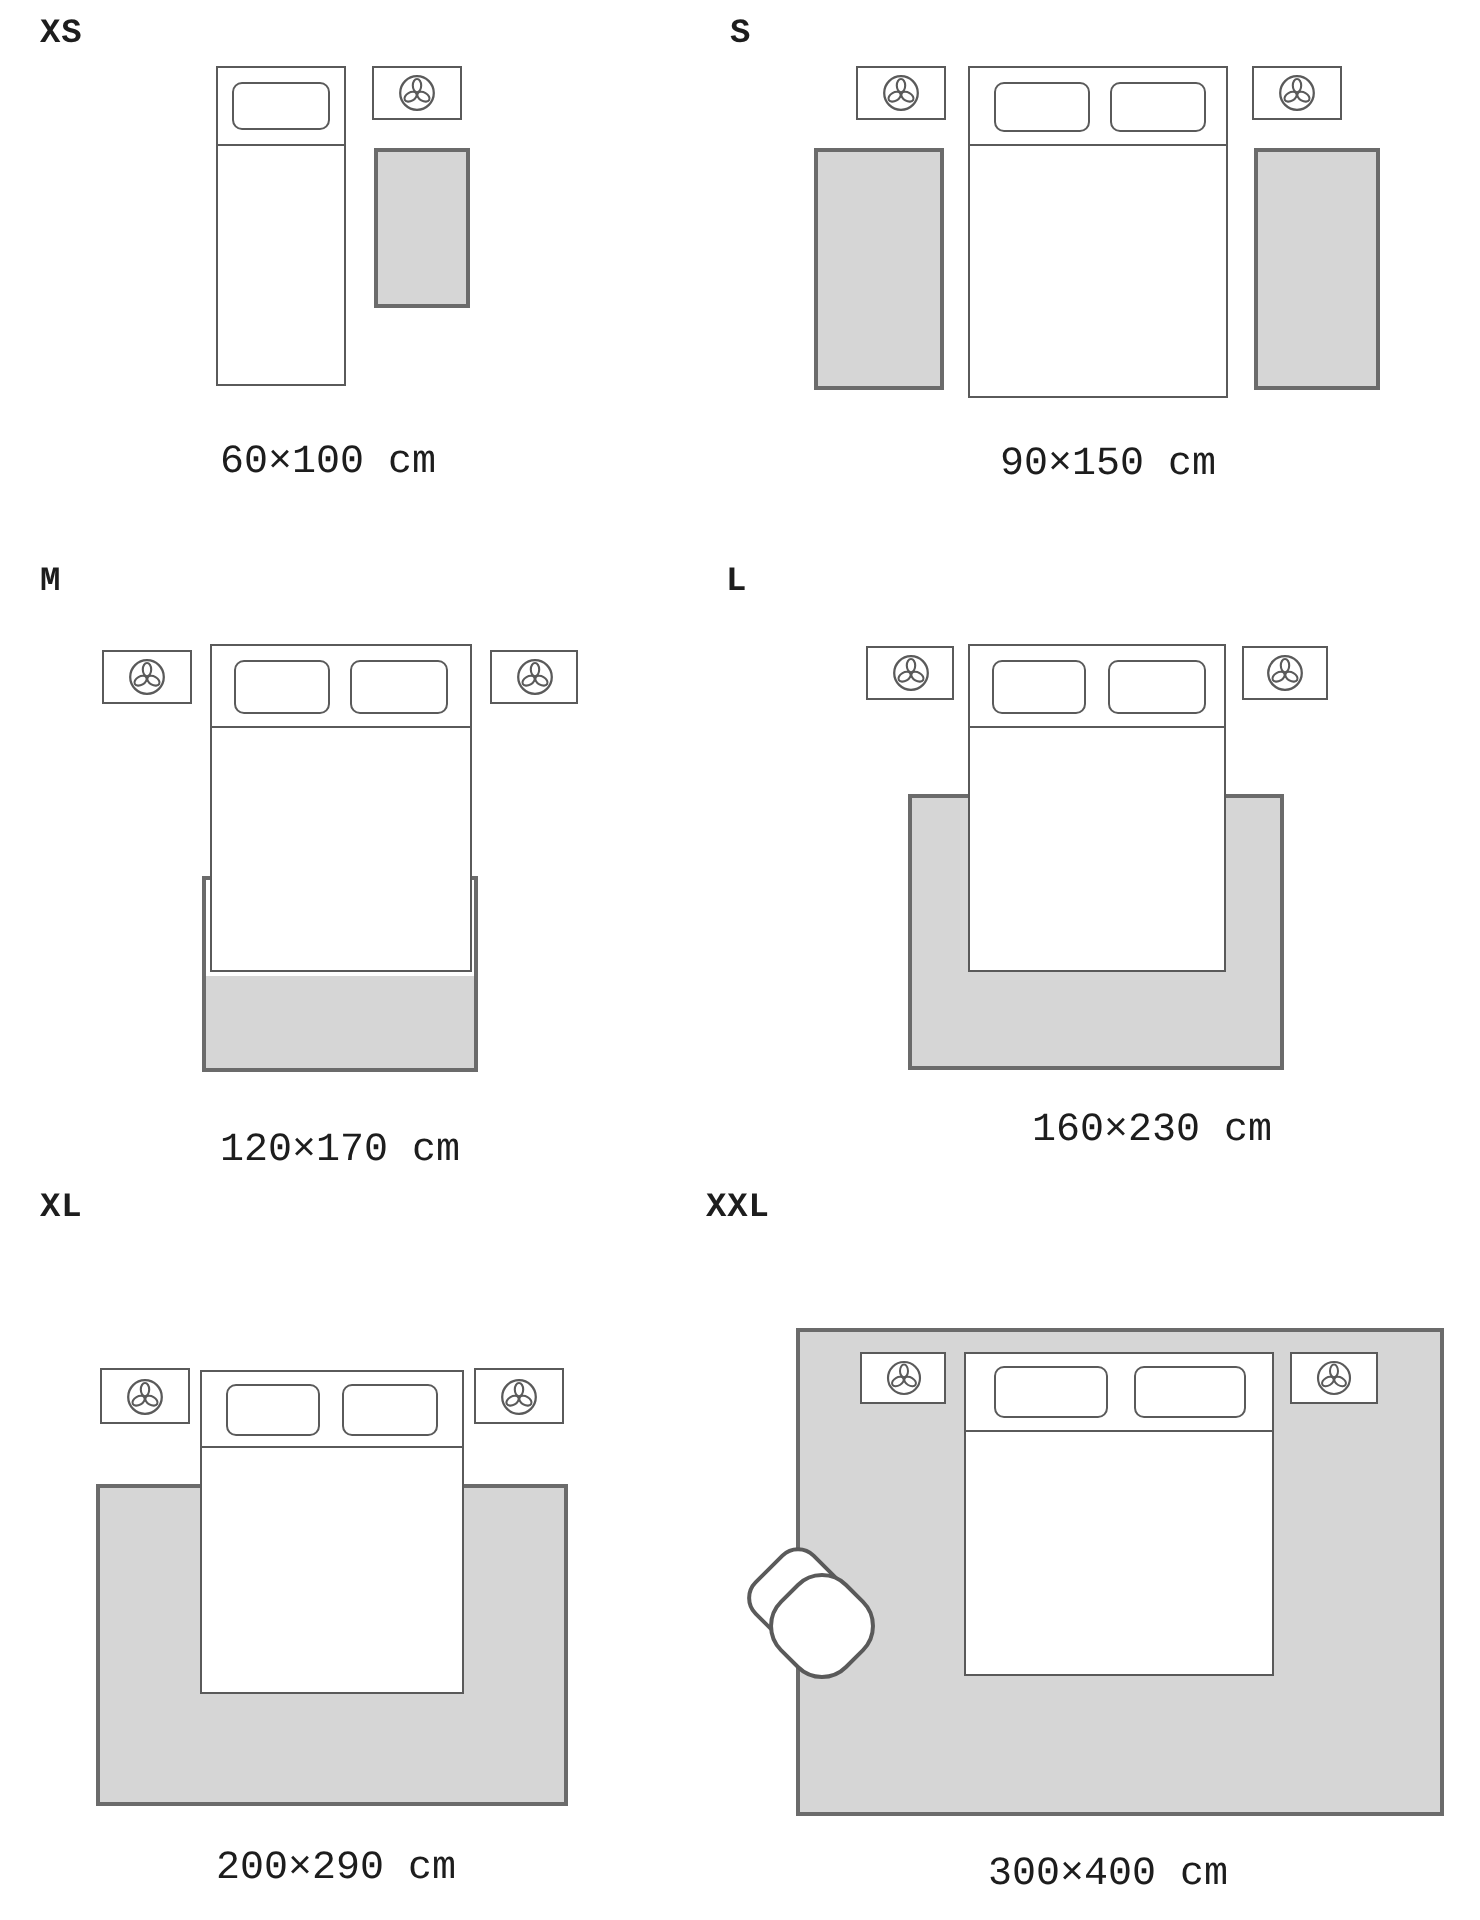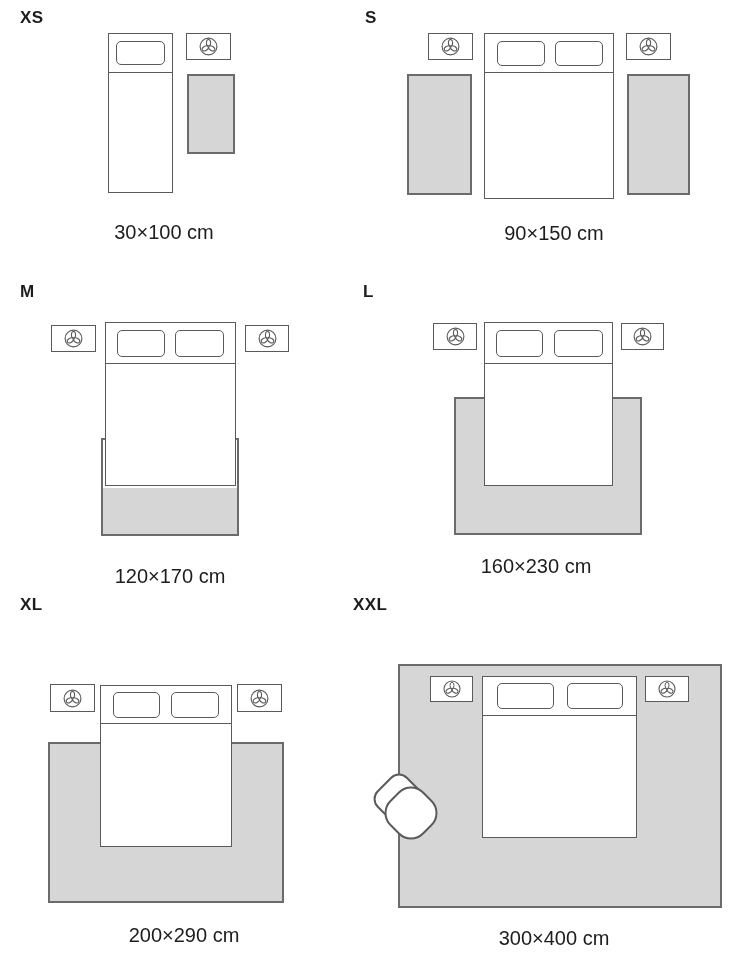--- a/index.html
+++ b/index.html
@@ -4,21 +4,21 @@
 <style>
   :root{
     --rug-fill:#d6d6d6;
     --rug-border:#6b6b6b;
     --outline:#5a5a5a;
     --text:#1d1d1d;
   }
   html,body{margin:0;padding:0;background:#fff;}
   .canvas{
     position:relative;width:740px;height:960px;background:#fff;overflow:hidden;
-    font-family:Liberation Sans, sans-serif;color:var(--text);
+    font-family:Liberation Mono, monospace;color:var(--text);
   }
   .size-label{
     position:absolute;font-weight:700;font-size:17px;letter-spacing:.4px;color:var(--text);
     line-height:1.1;
   }
   .caption{
     position:absolute;transform:translateX(-50%);font-size:20px;color:var(--text);
     white-space:nowrap;line-height:1.1;
   }
   .rug{
@@ -71,21 +71,21 @@
       <div class="bed-head" style="height:39px">
         <div class="pillow" style="left:7px;top:7px;width:49px;height:24px"></div>
       </div>
     </div>
     <div class="nightstand" style="left:186px;top:33px;width:45px;height:27px">
       <svg class="lamp-svg">
           <use href="#lamp"></use>
         </svg>
     </div>
     <div class="rug" style="left:187px;top:74px;width:48px;height:80px"></div>
-    <div class="caption" style="left:164px;top:221px">30×100 cm</div>
+    <div class="caption" style="left:164px;top:221px">60×100 cm</div>
   </div>
 
   <div>
     <div class="size-label" style="left:365px;top:9px">S</div>
     <div class="nightstand" style="left:428px;top:33px;width:45px;height:27px">
       <svg class="lamp-svg">
           <use href="#lamp"></use>
         </svg>
     </div>
     <div class="bed" style="left:484px;top:33px;width:130px;height:166px">
@@ -140,21 +140,21 @@
       <div class="bed-head" style="height:41px">
         <div class="pillow" style="left:11px;top:7px;width:47px;height:27px"></div>
         <div class="pillow" style="left:69px;top:7px;width:49px;height:27px"></div>
       </div>
     </div>
     <div class="nightstand" style="left:621px;top:323px;width:43px;height:27px">
       <svg class="lamp-svg">
           <use href="#lamp"></use>
         </svg>
     </div>
-    <div class="caption" style="left:536px;top:555px">160×230 cm</div>
+    <div class="caption" style="left:576px;top:555px">160×230 cm</div>
   </div>
 
   <div>
     <div class="size-label" style="left:20px;top:596px">XL</div>
     <div class="rug" style="left:48px;top:742px;width:236px;height:161px"></div>
     <div class="nightstand" style="left:50px;top:684px;width:45px;height:28px">
       <svg class="lamp-svg">
           <use href="#lamp"></use>
         </svg>
     </div>
@@ -162,21 +162,21 @@
       <div class="bed-head" style="height:38px">
         <div class="pillow" style="left:12px;top:6px;width:47px;height:26px"></div>
         <div class="pillow" style="left:70px;top:6px;width:48px;height:26px"></div>
       </div>
     </div>
     <div class="nightstand" style="left:237px;top:684px;width:45px;height:28px">
       <svg class="lamp-svg">
           <use href="#lamp"></use>
         </svg>
     </div>
-    <div class="caption" style="left:184px;top:924px">200×290 cm</div>
+    <div class="caption" style="left:168px;top:924px">200×290 cm</div>
   </div>
 
   <div>
     <div class="size-label" style="left:353px;top:596px">XXL</div>
     <div class="rug" style="left:398px;top:664px;width:324px;height:244px"></div>
     <div class="nightstand" style="left:430px;top:676px;width:43px;height:26px">
       <svg class="lamp-svg" style="width:20px;height:20px">
           <use href="#lamp"></use>
         </svg>
     </div>

